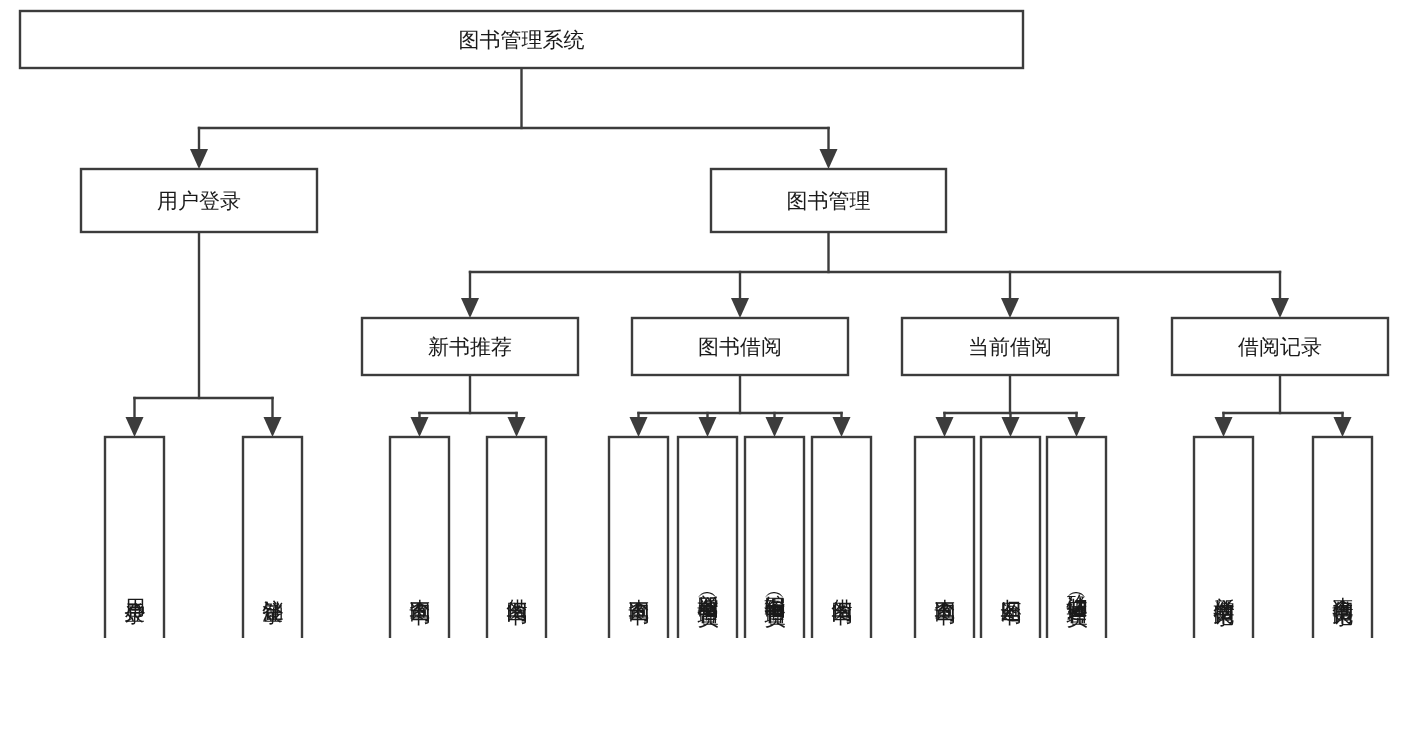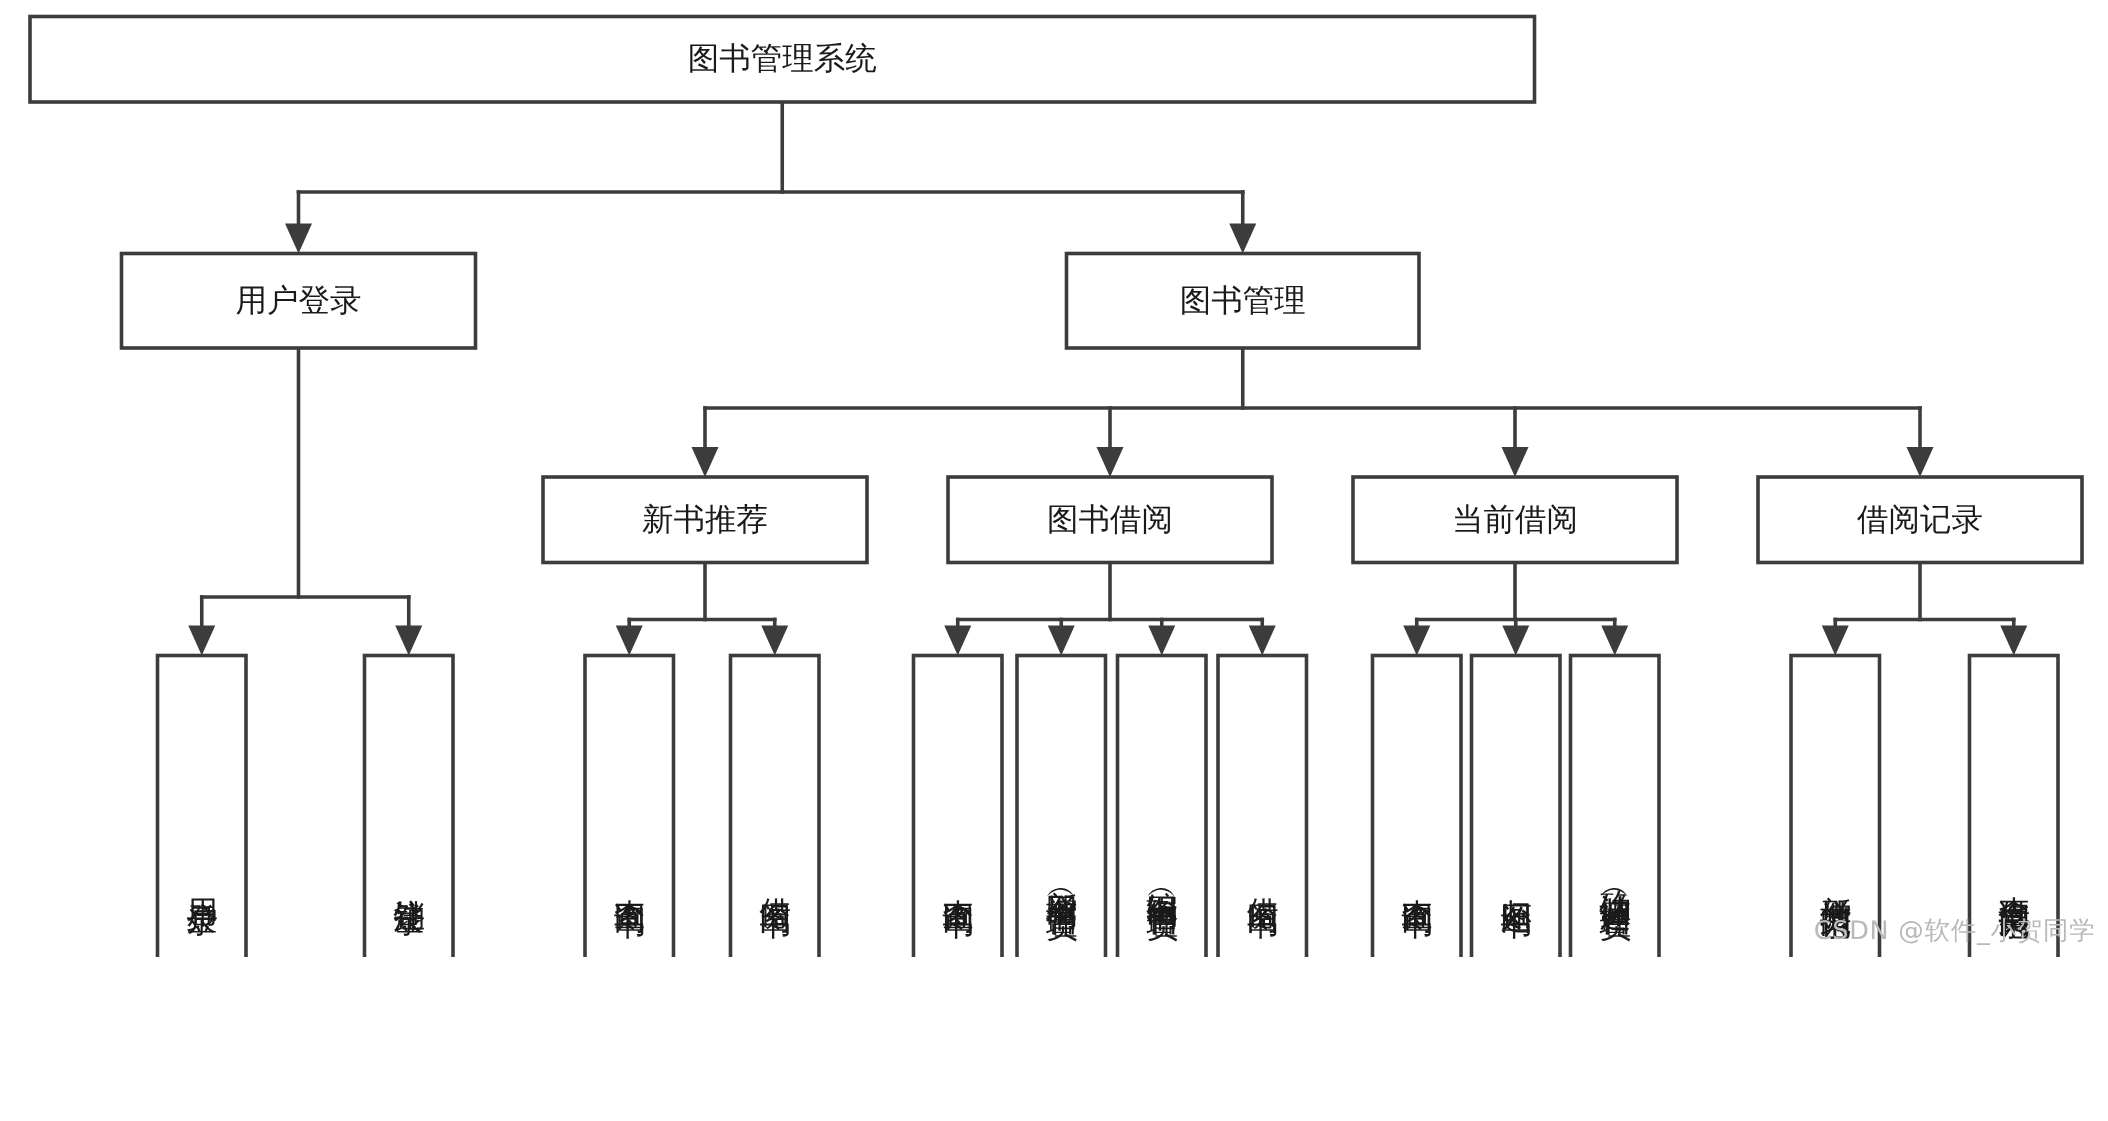--- a/index.html
+++ b/index.html
@@ -172,15 +172,14 @@
       <div class="leaf-label" style="left: 678px; top: 437px; width: 59px; height: 297px;">新增图书（管理员）</div>
       <div class="leaf-label" style="left: 745px; top: 437px; width: 59px; height: 297px;">编辑图书（管理员）</div>
       <div class="leaf-label" style="left: 812px; top: 437px; width: 59px; height: 297px;">借阅图书</div>
       <div class="leaf-label" style="left: 915px; top: 437px; width: 59px; height: 297px;">查询图书</div>
       <div class="leaf-label" style="left: 981px; top: 437px; width: 59px; height: 297px;">归还图书</div>
       <div class="leaf-label" style="left: 1047px; top: 437px; width: 59px; height: 297px;">确认归还（管理员）</div>
       <div class="leaf-label" style="left: 1194px; top: 437px; width: 59px; height: 297px;">新增借阅记录</div>
       <div class="leaf-label" style="left: 1313px; top: 437px; width: 59px; height: 297px;">查询借阅记录</div>
     </div>
 
-  <div id="watermark">CSDN @软件_小贺同学</div>
 
 </div>
 
 </body></html>

